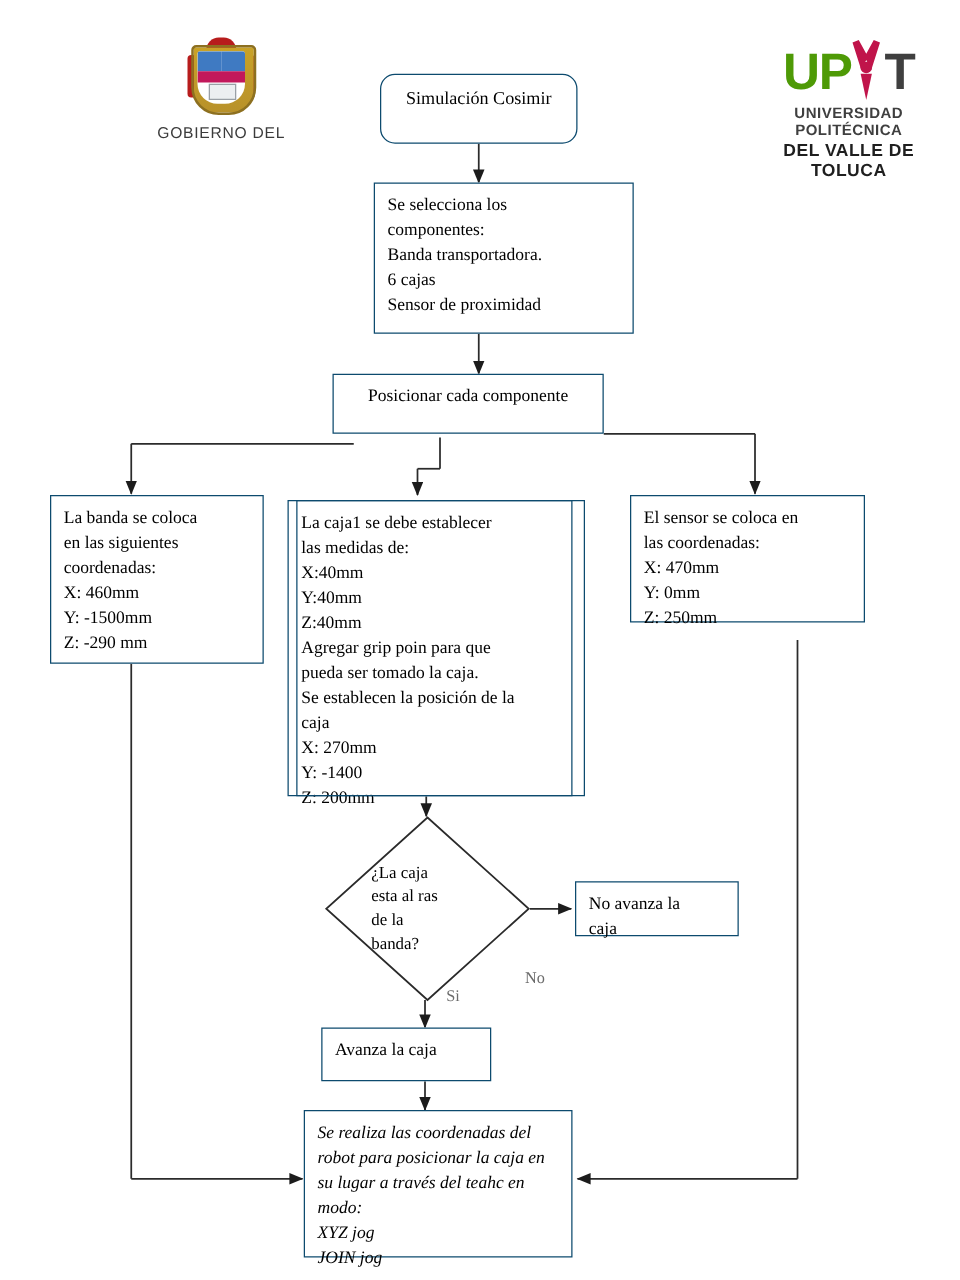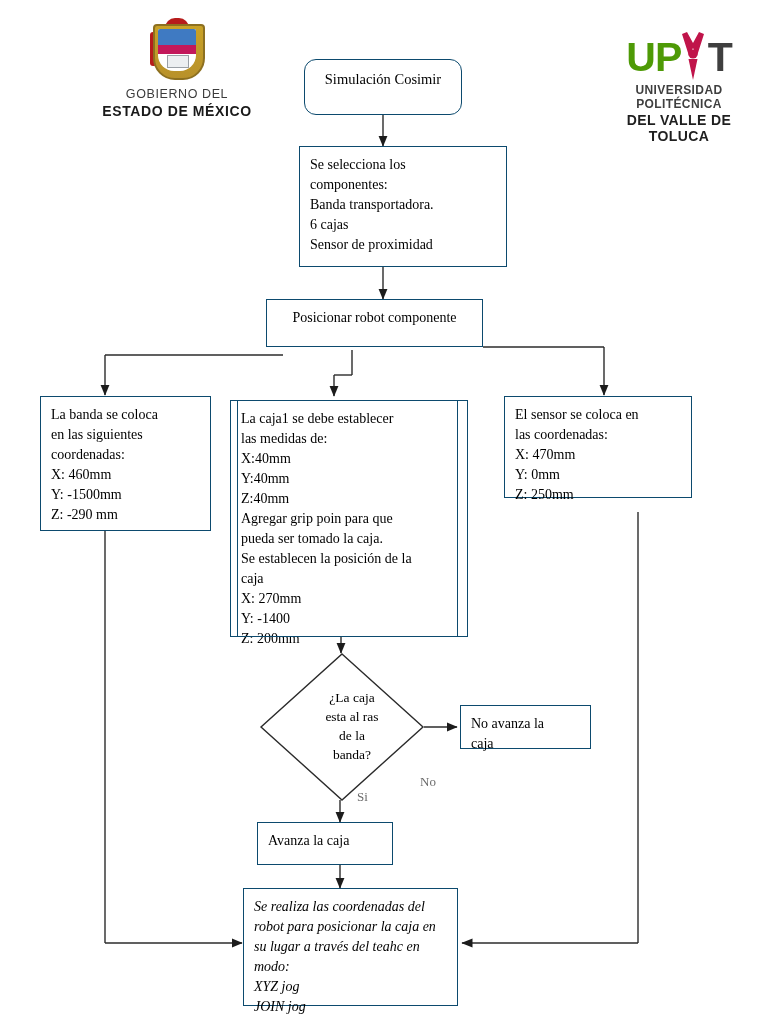--- a/index.html
+++ b/index.html
@@ -14,26 +14,26 @@
   .node{position:absolute;box-sizing:border-box;border:1px solid #0c4a6e;background:#fff;}
   .node .txt{display:block;white-space:pre-line;}
 
   .start{border-radius:12px;display:flex;align-items:flex-start;justify-content:center;}
   .start .txt{font-size:14.5px;line-height:18px;padding-top:10px;}
 
   .proc .txt{font-size:14px;line-height:20px;padding:8px 10px 0 10px;text-align:left;}
   .proc.ctr .txt{text-align:center;}
 
   .diamond{position:absolute;}
-  .diamond .dtxt{position:absolute;font-size:13.5px;line-height:19px;white-space:pre-line;text-align:center;}
+  .diamond .dtxt{position:absolute;font-size:13.5px;line-height:19px;white-space:pre-line;}
 
   .edgelabel{position:absolute;font-size:13px;color:#6b6b6b;font-family:"Liberation Serif","DejaVu Serif",serif;}
 
   
-  .logo-gem{position:absolute;left:72px;top:18px;width:210px;height:112px;text-align:center;}
+  .logo-gem{position:absolute;left:72px;top:30px;width:210px;height:112px;text-align:center;}
   .crest{position:relative;margin:0 auto;width:54px;height:64px;}
   .crest .shield{
     position:absolute;left:3px;top:6px;width:48px;height:52px;
     background:linear-gradient(#c9a227,#b8912a);
     border:2px solid #8d7020;
     border-radius:4px 4px 22px 22px;
   }
   .crest .inner{
     position:absolute;left:8px;top:11px;width:38px;height:42px;
     background:#fff;border-radius:2px 2px 16px 16px;overflow:hidden;
@@ -78,21 +78,20 @@
       <div class="cap"></div>
       <div class="shield"></div>
       <div class="inner">
         <div class="q1"></div>
         <div class="q2"></div>
         <div class="band"></div>
         <div class="book"></div>
       </div>
     </div>
     <div class="l1">GOBIERNO DEL</div>
-    <div class="l2">ESTADO DE MÉXICO</div>
   </div>
 
   <div class="logo-upvt">
     <div class="upvt-mark">
       <div class="word">
         <span class="u">U</span><span class="p">P</span><span class="v" style="color:transparent">V</span><span class="t">T</span>
       </div>
       <svg class="upvt-fig" viewBox="0 0 34 50">
         <path d="M6 2 L13 24 L17 16 L21 24 L28 2 L23 0 L17 11 L11 0 Z" fill="#c0144a"></path>
         <circle cx="17" cy="22" r="4.6" fill="#c0144a"></circle>
@@ -147,21 +146,21 @@
 
   <div class="node proc" style="left:279px;top:146px;width:208px;height:121px;margin-left:20px;">
     <span class="txt">Se selecciona los
 componentes:
 Banda transportadora.
 6 cajas
 Sensor de proximidad</span>
   </div>
 
   <div class="node proc ctr" style="left:266px;top:299px;width:217px;height:48px;">
-    <span class="txt">Posicionar robot componente</span>
+    <span class="txt">Posicionar cada componente</span>
   </div>
 
   <div class="node proc" style="left:40px;top:396px;width:171px;height:135px;">
     <span class="txt">  La banda se coloca
 en las siguientes
 coordenadas:
    X: 460mm
   Y: -1500mm
   Z: -290 mm</span>
   </div>

